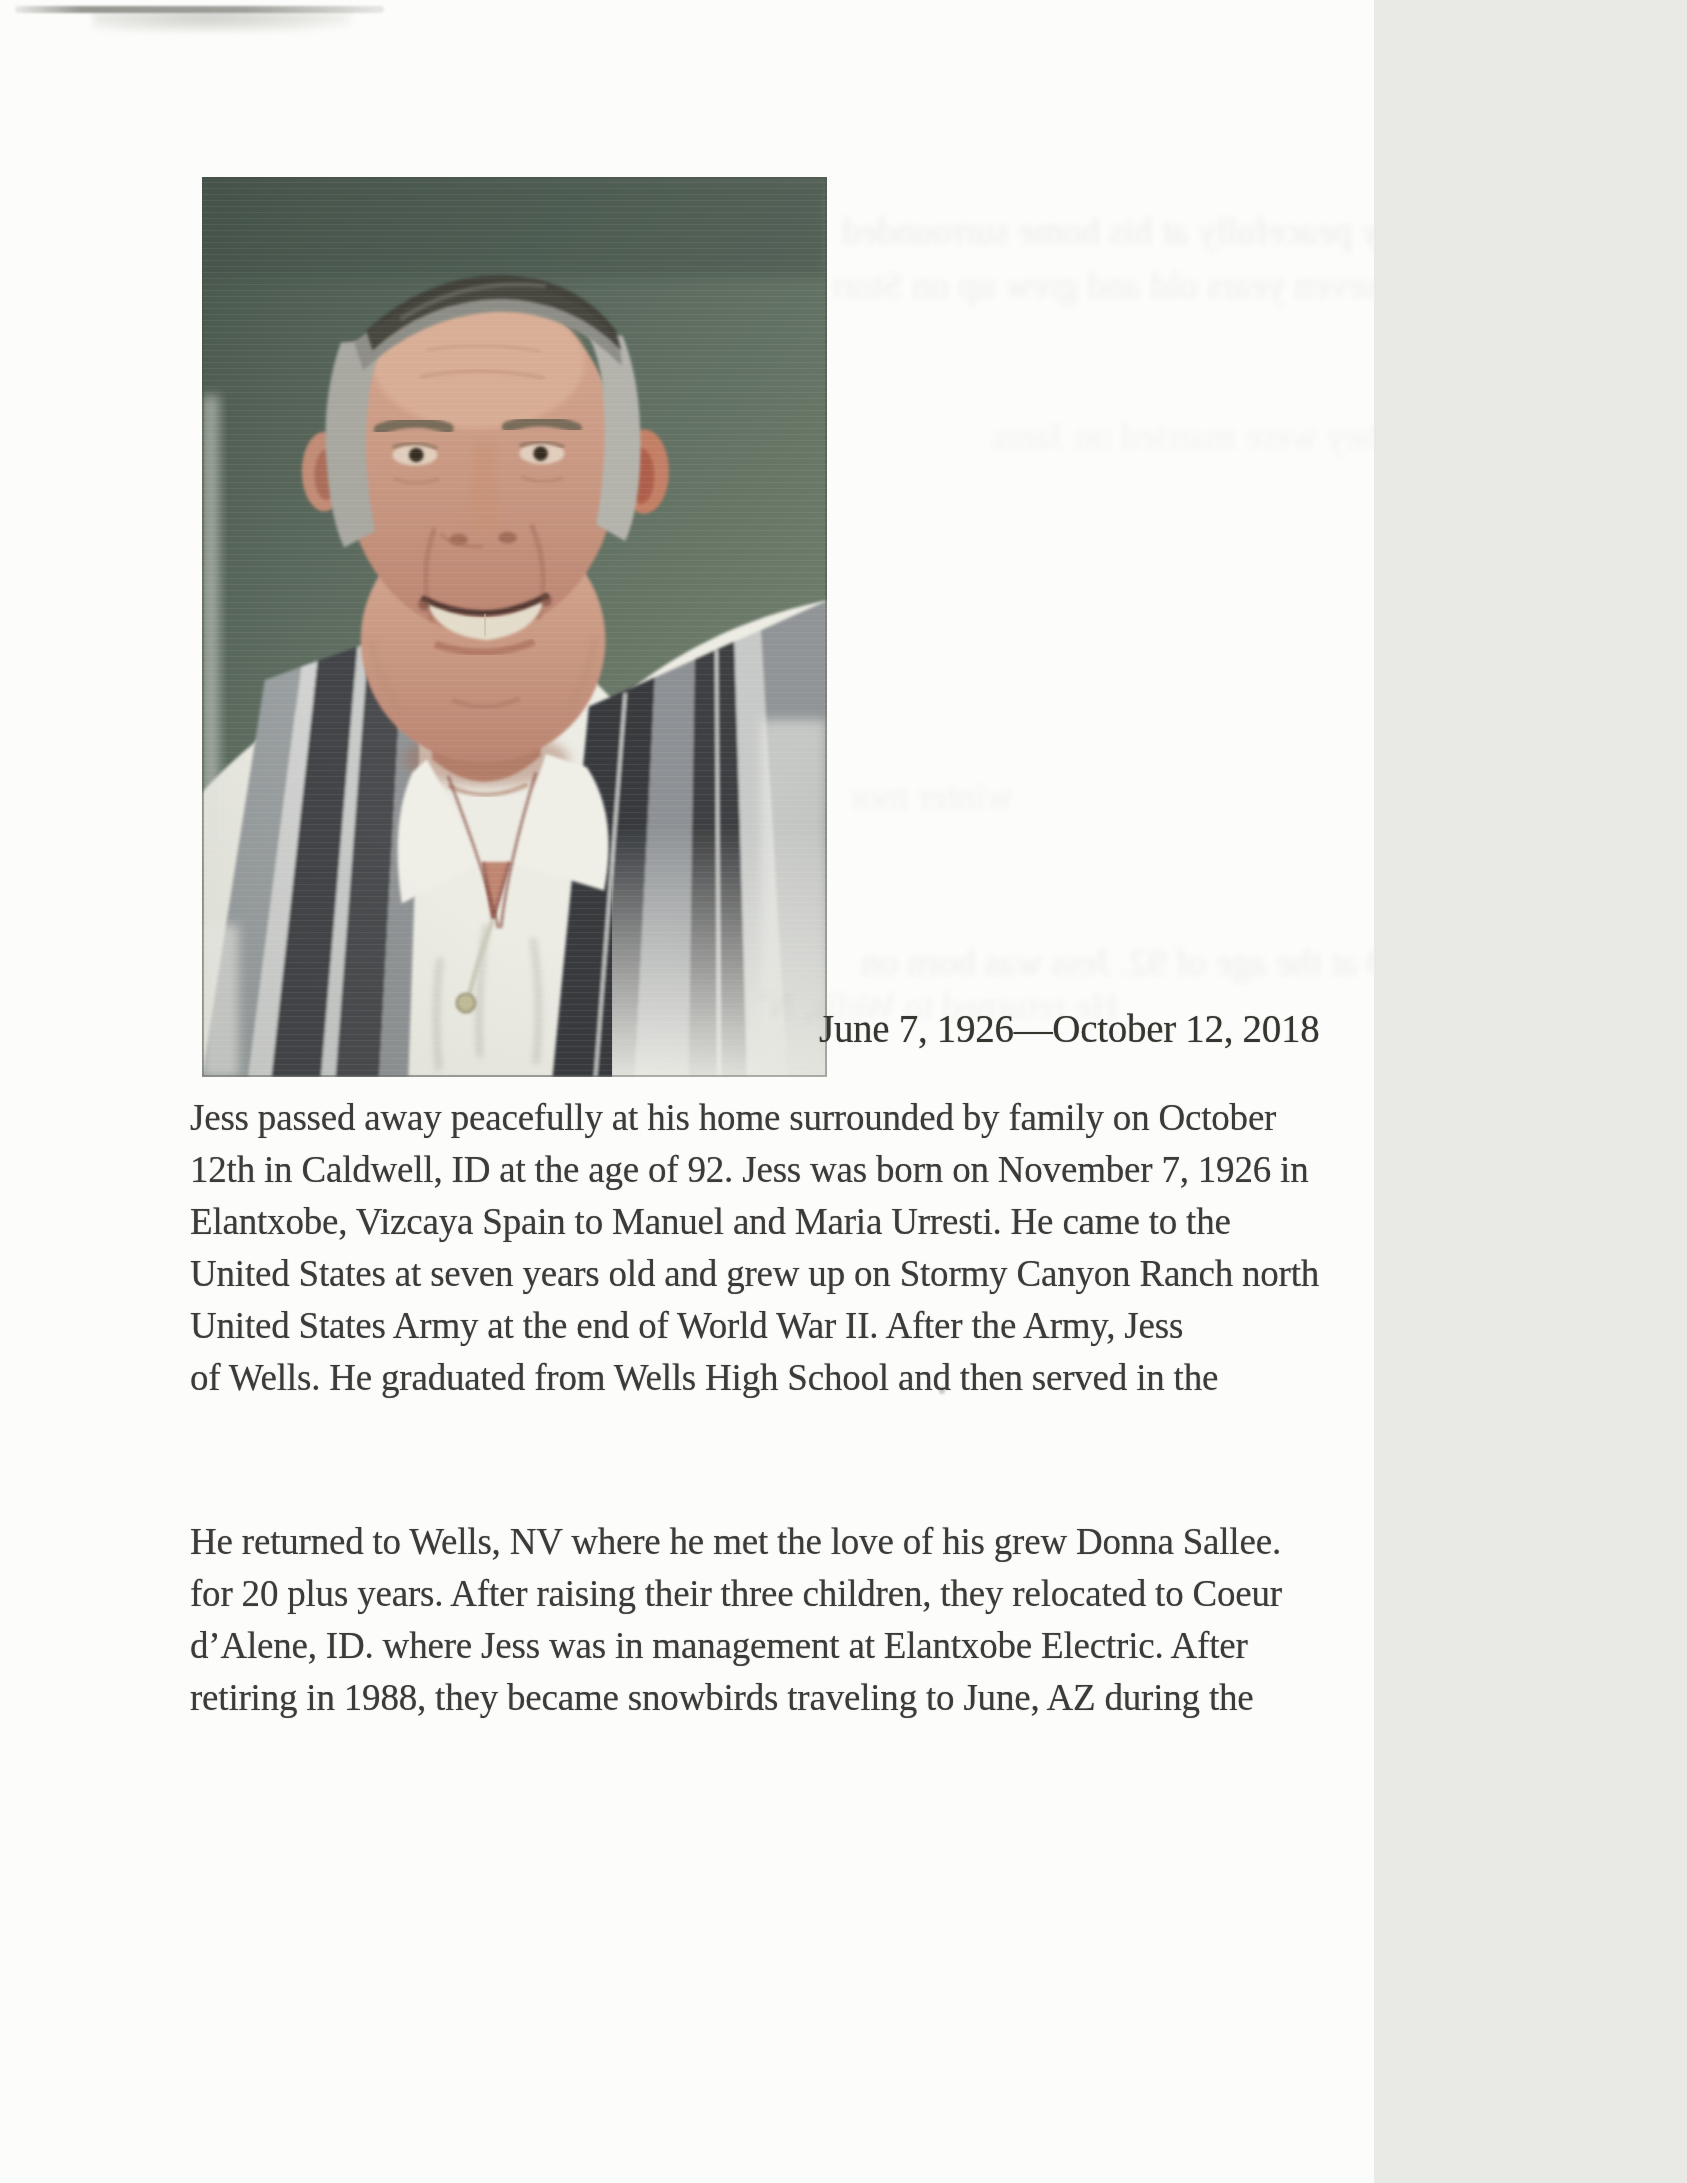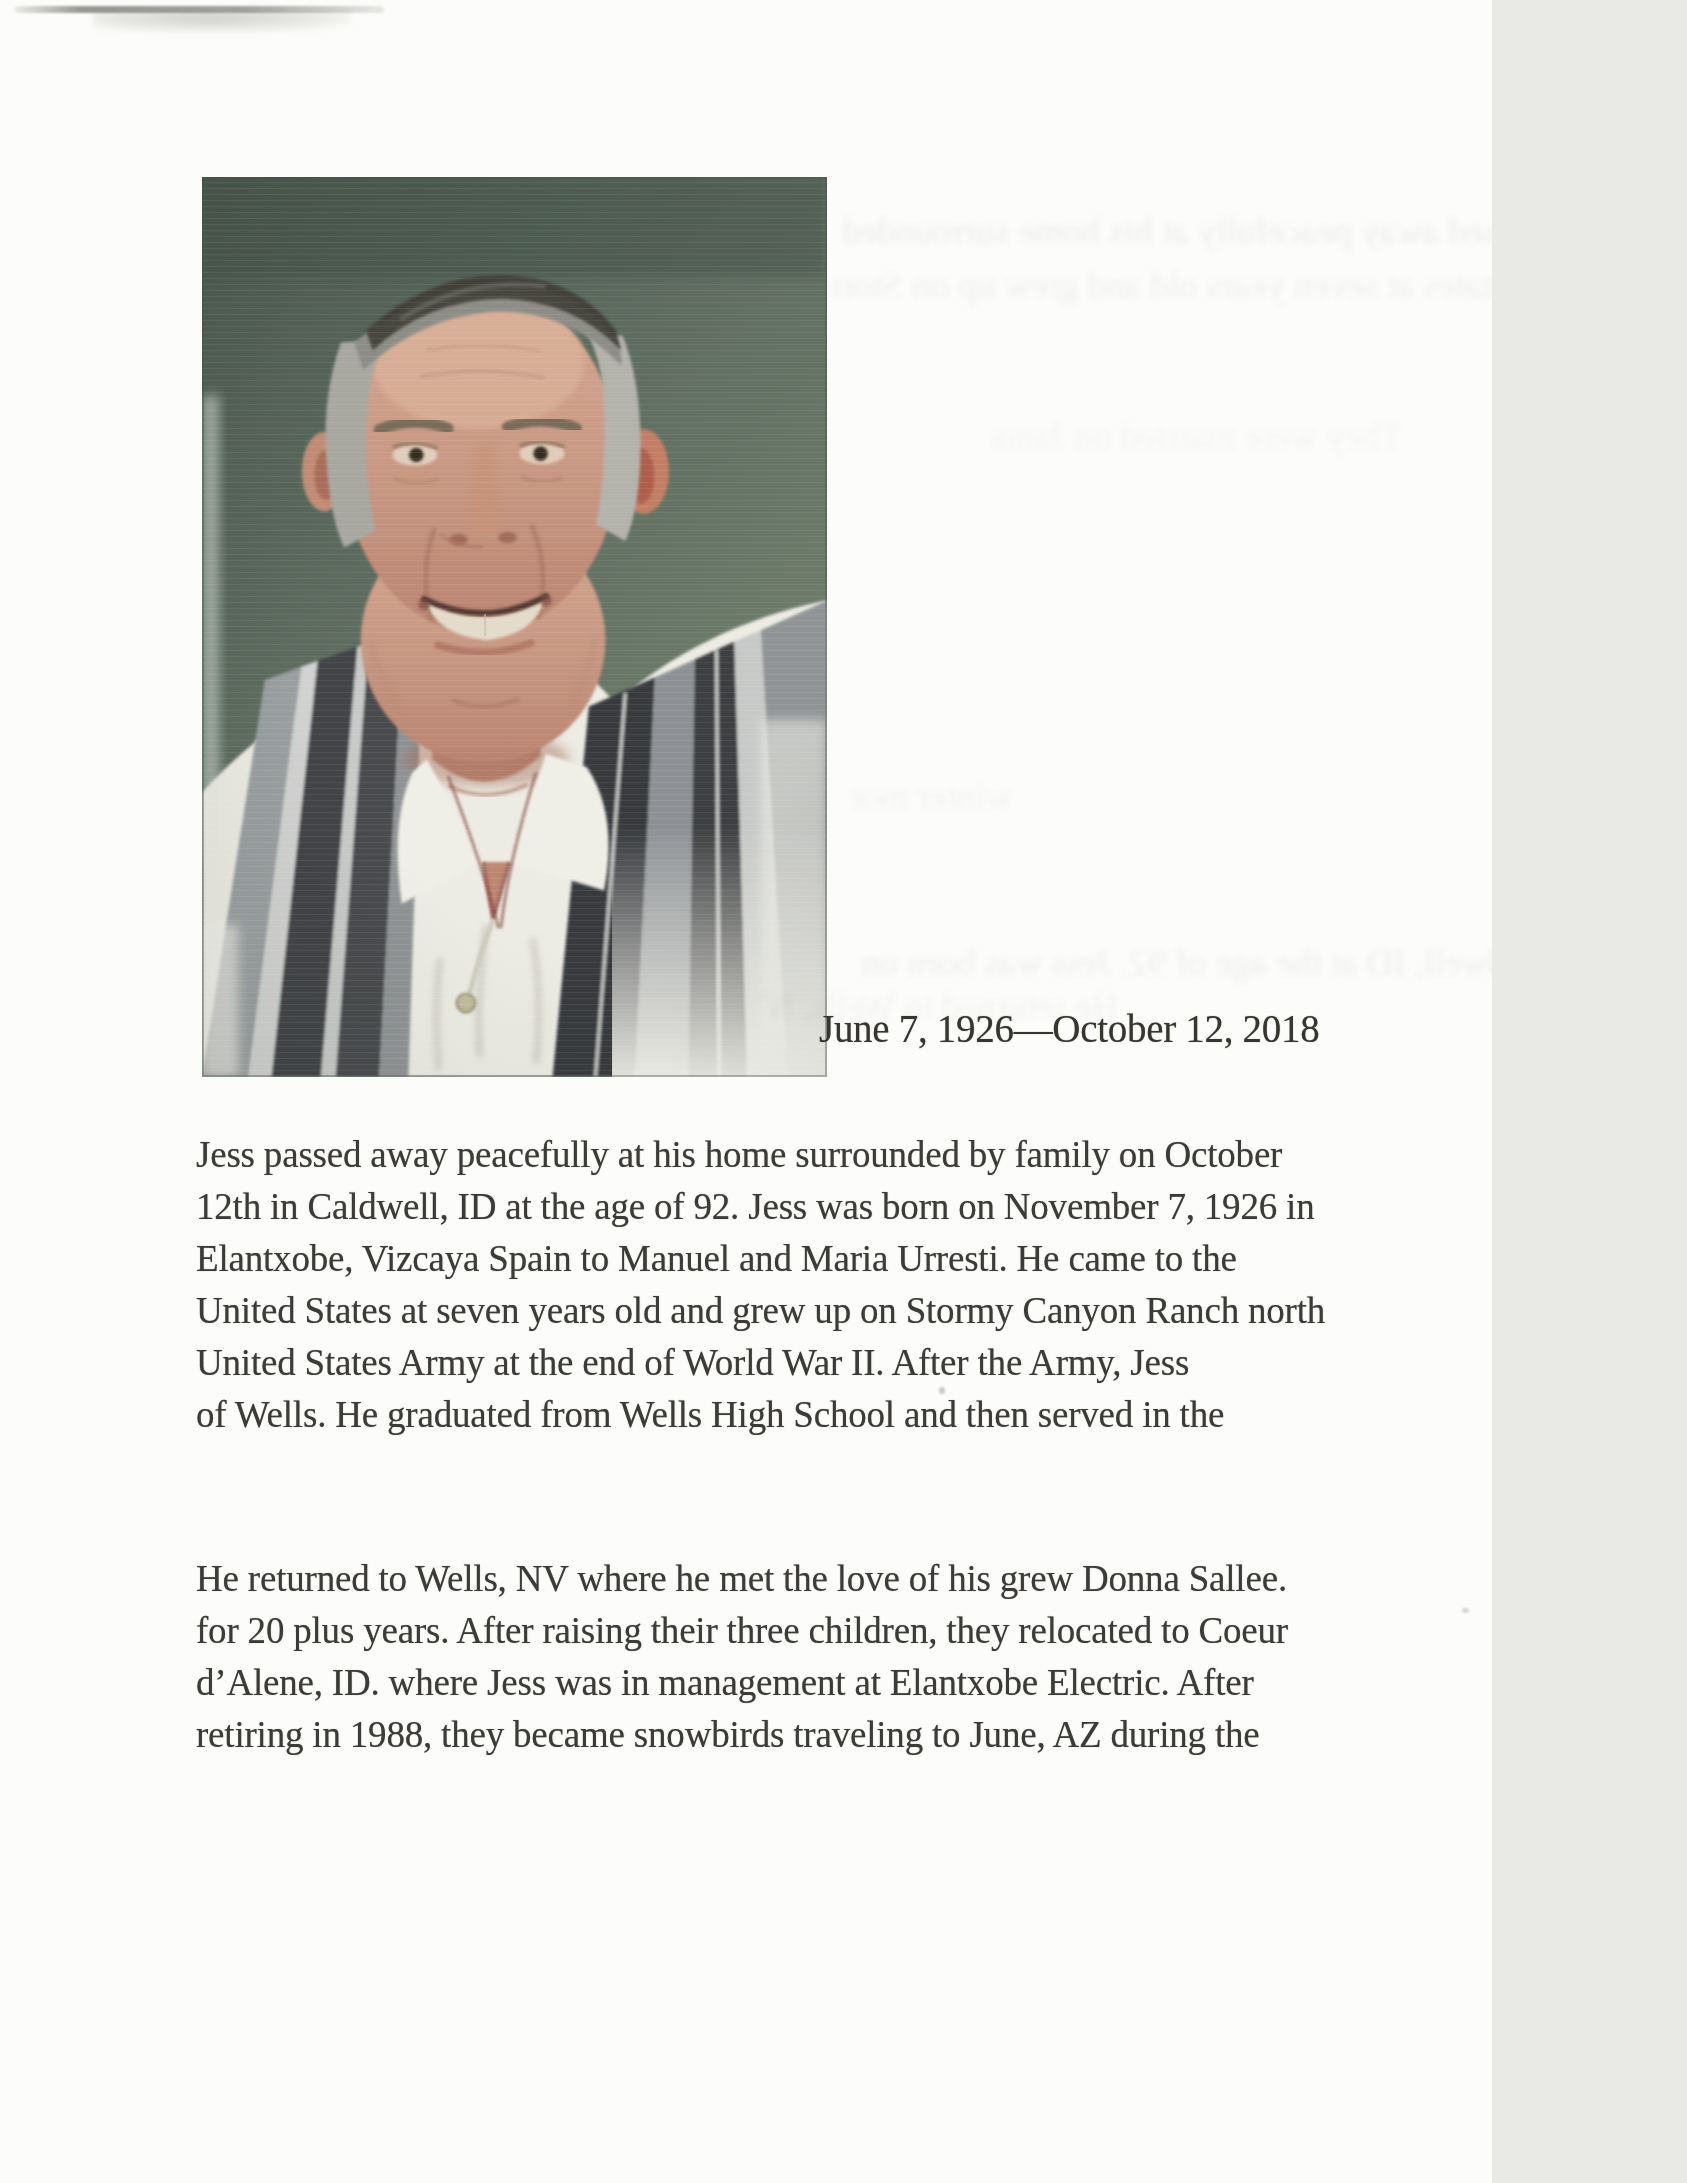--- a/index.html
+++ b/index.html
@@ -1,18 +1,18 @@
 <!DOCTYPE html>
 <html style="font-size:10.6px"><head>
 <meta charset="utf-8">
 <style>
   html,body{margin:0;padding:0;background:#e9e9e6;}
   .page{
     position:relative;
-    width:1492px;height:2183px;
+    width:1374px;height:2183px;
     background:#fcfcfa;
     overflow:hidden;
     font-family:"Liberation Serif", serif;
   }
   
   .smudge{position:absolute;pointer-events:none;}
   .smudge-topleft-line{
     left:14.6px;top:6px;width:369px;height:7.3px;
     background:linear-gradient(90deg,rgba(70,70,62,.10),rgba(70,70,62,.55) 18%,rgba(80,80,72,.50) 62%,rgba(90,90,82,.12));
     filter:blur(1.3px);border-radius:3.3px;
@@ -45,21 +45,21 @@
       radial-gradient(ellipse at 58% 32%,rgba(255,255,255,0) 55%,rgba(45,55,45,.10));
   }
 
   
   .date-line{
     position:absolute;left:819px;top:1006px;
     font-size:39px;line-height:46px;color:#36352f;
     letter-spacing:-0.3px;white-space:nowrap;
     text-shadow:0 0 1.1px rgba(90,88,80,.65);
   }
-  .para{position:absolute;left:196px;margin-top:37px;}
+  .para{position:absolute;left:190px;}
   .para-1{top:1092px;}
   .para-2{top:1516px;}
   .text-line{
     font-size:37px;line-height:52px;color:#3c3b38;
     letter-spacing:-0.2px;white-space:nowrap;
     text-shadow:0 0 1px rgba(92,90,84,.68);
   }
   
   .ghost{
     position:absolute;overflow:hidden;white-space:nowrap;

